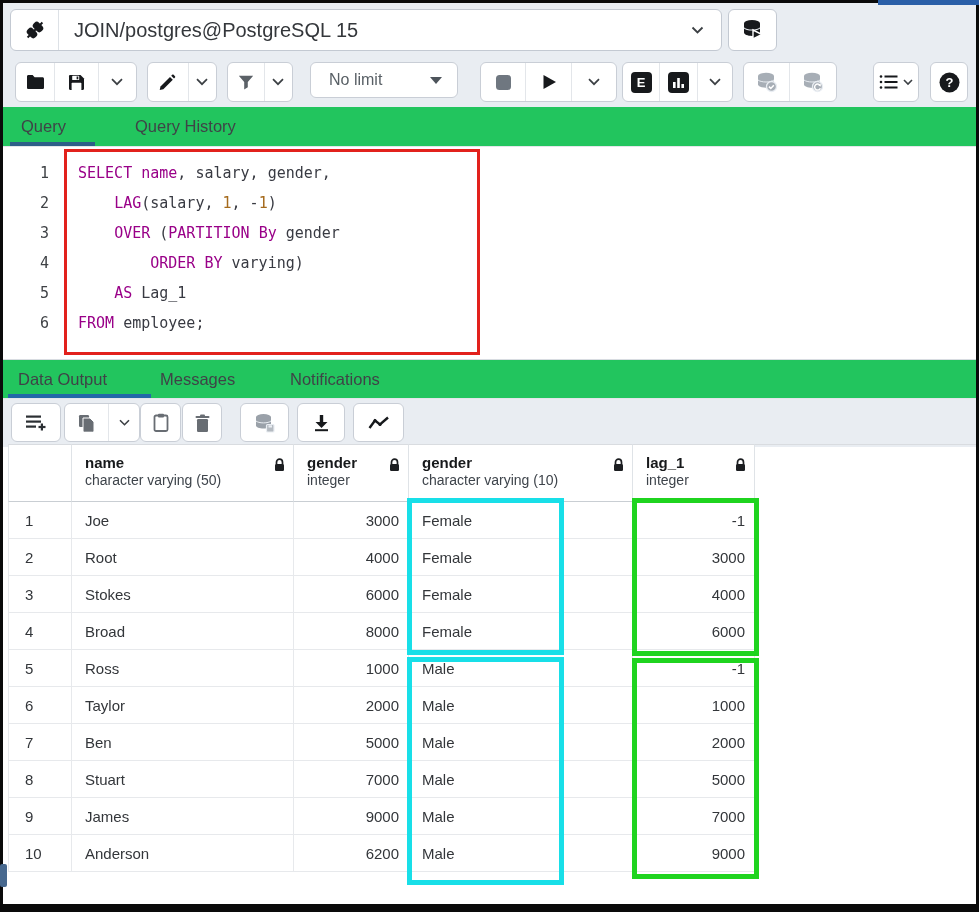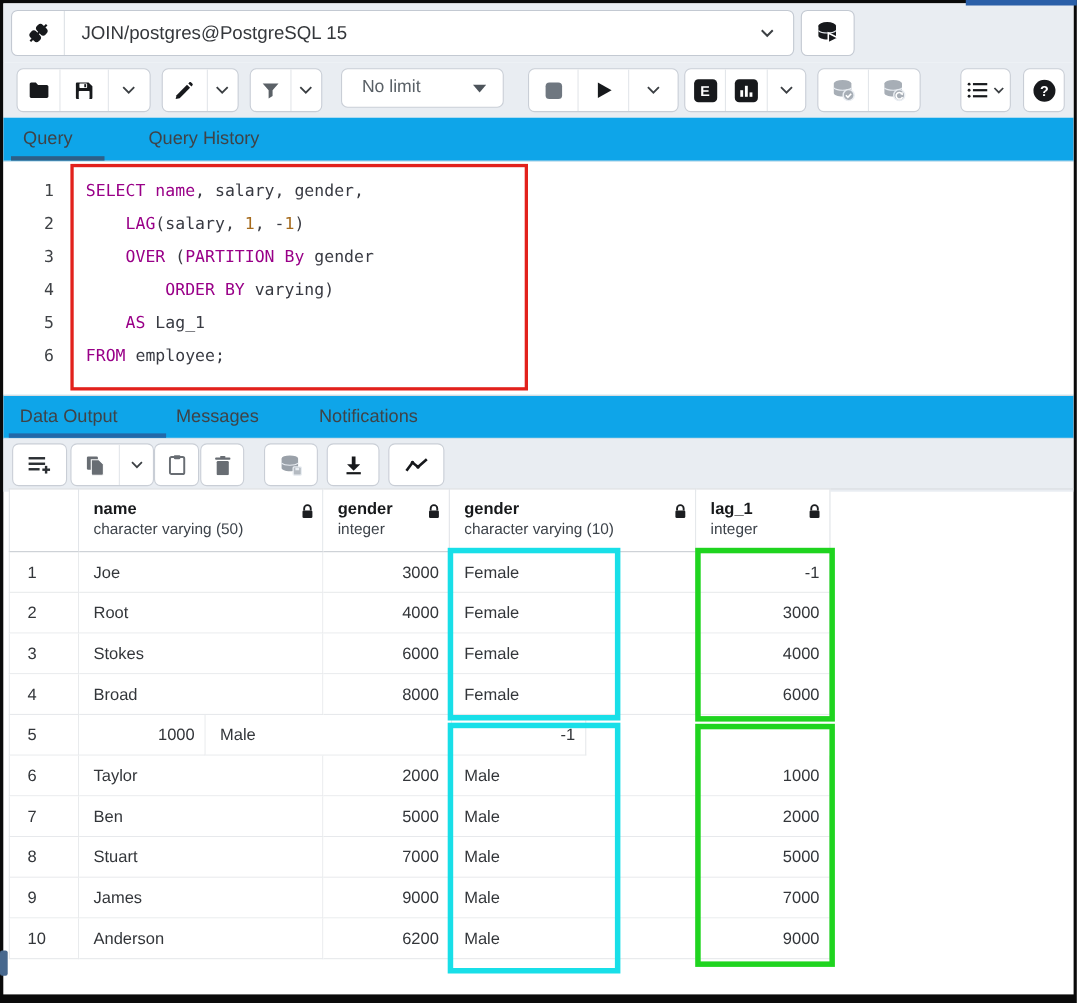--- a/index.html
+++ b/index.html
@@ -11,21 +11,21 @@
   .scroll-nub { position:absolute; left:0; top:864px; width:7px; height:23px; background:#47688e; border-radius:2px; z-index:6; }
 
   .app { position:absolute; left:3px; top:3px; width:973px; height:901px; background:#ffffff; overflow:hidden; }
 
   
   .titlebar { position:absolute; left:0; top:0; width:100%; height:54px; background:#e9edf2; }
   .conn-select { position:absolute; left:7px; top:6px; width:712px; height:42px; background:#fff;
                  border:1px solid #c3c9d2; border-radius:6px; display:flex; align-items:center; }
   .conn-icon-box { width:48px; height:100%; display:flex; align-items:center; justify-content:center;
                    border-right:1px solid #dde1e6; flex:none; }
-  .conn-label { padding-left:15px; font-size:17px; color:#34373b; flex:1; white-space:nowrap; overflow:hidden; }
+  .conn-label { padding-left:15px; font-size:20px; color:#34373b; flex:1; white-space:nowrap; overflow:hidden; }
   .conn-chevron { margin-right:17px; flex:none; display:flex; }
   .sq-btn { position:absolute; top:6px; height:42px; background:#fff; border:1px solid #c3c9d2;
             border-radius:6px; display:flex; align-items:center; justify-content:center; }
 
   
   .toolbar { position:absolute; left:0; top:54px; width:100%; height:50px; background:#e9edf2; }
   .otoolbar { position:absolute; left:0; top:396px; width:100%; height:48px; background:#e9edf2; }
   .btn-group { position:absolute; display:flex; background:#fff; border:1px solid #c9ced6;
                border-radius:6px; overflow:hidden; }
   .toolbar .btn-group { top:5px; height:40px; }
@@ -37,21 +37,21 @@
                   border-radius:6px; display:flex; align-items:center; }
   .limit-label { padding-left:18px; font-size:16px; color:#596066; flex:1; }
   .caret-down { width:0; height:0; border-left:6px solid transparent; border-right:6px solid transparent;
                 border-top:7px solid #4d545b; margin-right:15px; }
   .badge { width:21px; height:21px; background:#17191c; border-radius:4px; color:#fff;
            display:flex; align-items:center; justify-content:center; font-size:13px; font-weight:bold; }
   .dis { color:#a0a8b1 !important; }
   .gray-ic { color:#6a7076; }
 
   
-  .tabsrow { position:absolute; left:0; width:100%; height:40px; background:#0ea5e9; border-bottom:1px solid #e3e6ea; }
+  .tabsrow { position:absolute; left:0; width:100%; height:40px; background:#22c55e; border-bottom:1px solid #e3e6ea; }
   .etabs { top:104px; }
   .otabs { top:356px; border-top:1px solid #d8dce1; }
   .tab { position:absolute; top:0; height:100%; display:flex; align-items:center;
          font-size:16.5px; color:#3f4347; }
   .tab-underline { position:absolute; bottom:0; height:4px; }
   .etabs .tab-underline { background:#2d5f87; }
   .otabs .tab-underline { background:#2268a8; }
 
   
   .sql-editor { position:absolute; left:0; top:144px; width:100%; height:212px; background:#fff;
@@ -505,20 +505,21 @@
           </div>
           <div class="g-row">
             <div class="g-cell c0 first">4</div>
             <div class="g-cell c1">Broad</div>
             <div class="g-cell c2 right">8000</div>
             <div class="g-cell c3">Female</div>
             <div class="g-cell c4 right">6000</div>
           </div>
           <div class="g-row">
             <div class="g-cell c0 first">5</div>
+            <div class="g-cell c1">Ross</div>
             <div class="g-cell c2 right">1000</div>
             <div class="g-cell c3">Male</div>
             <div class="g-cell c4 right">-1</div>
           </div>
           <div class="g-row">
             <div class="g-cell c0 first">6</div>
             <div class="g-cell c1">Taylor</div>
             <div class="g-cell c2 right">2000</div>
             <div class="g-cell c3">Male</div>
             <div class="g-cell c4 right">1000</div>

